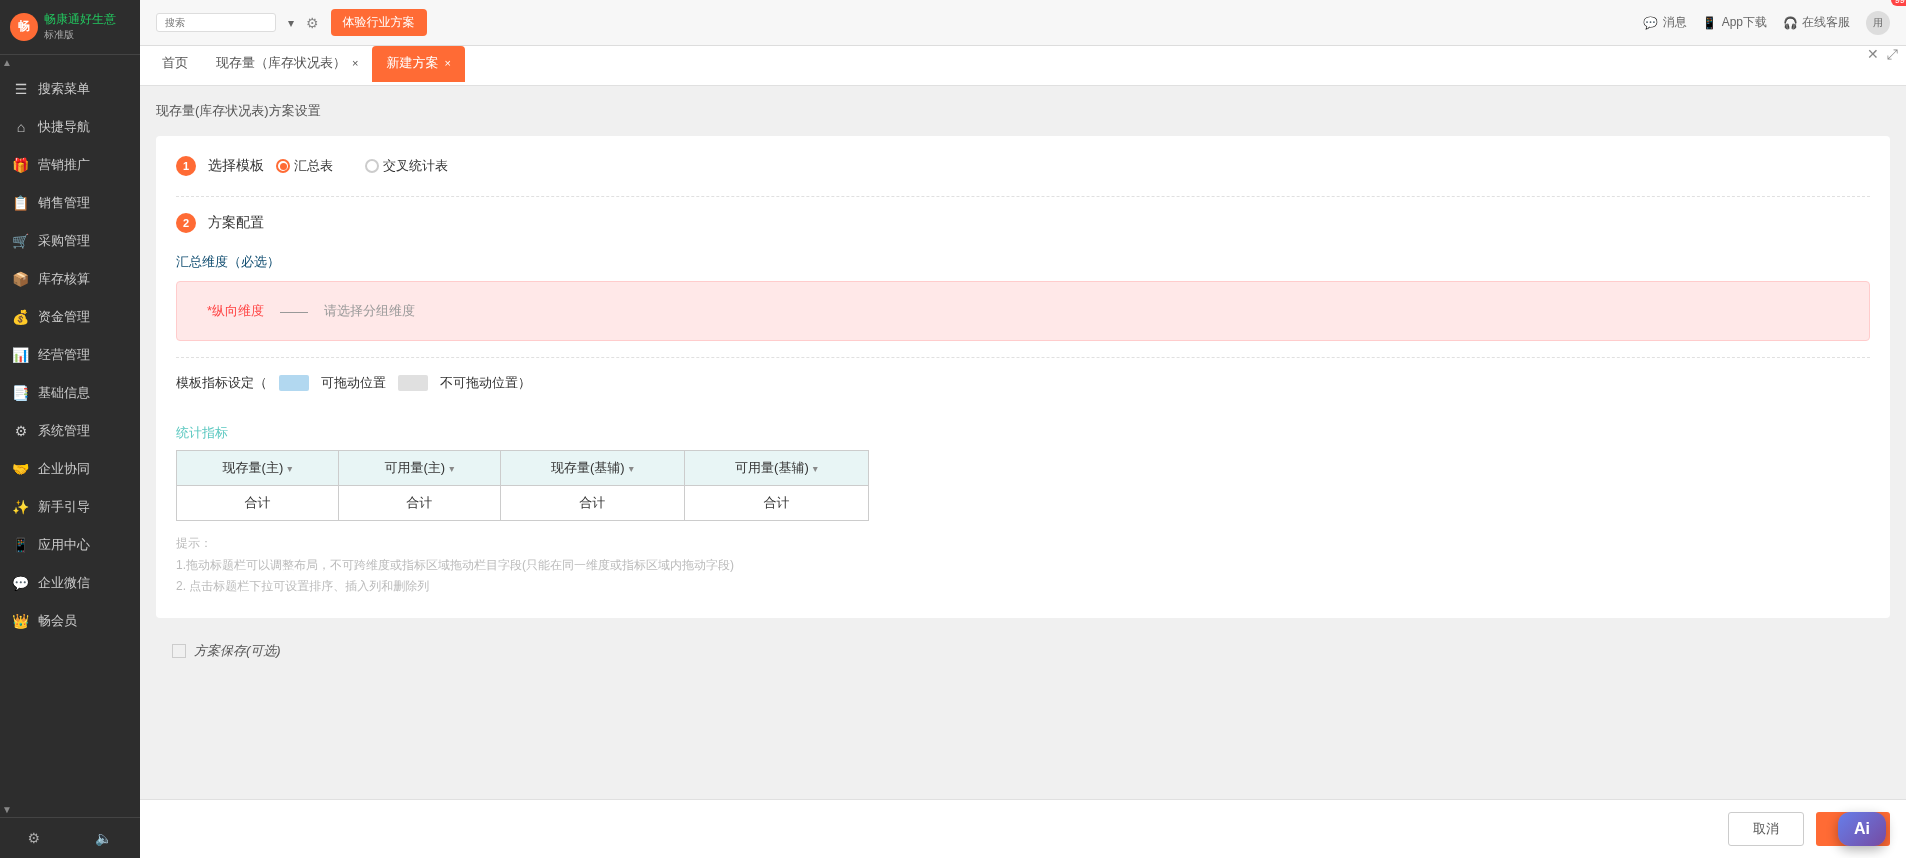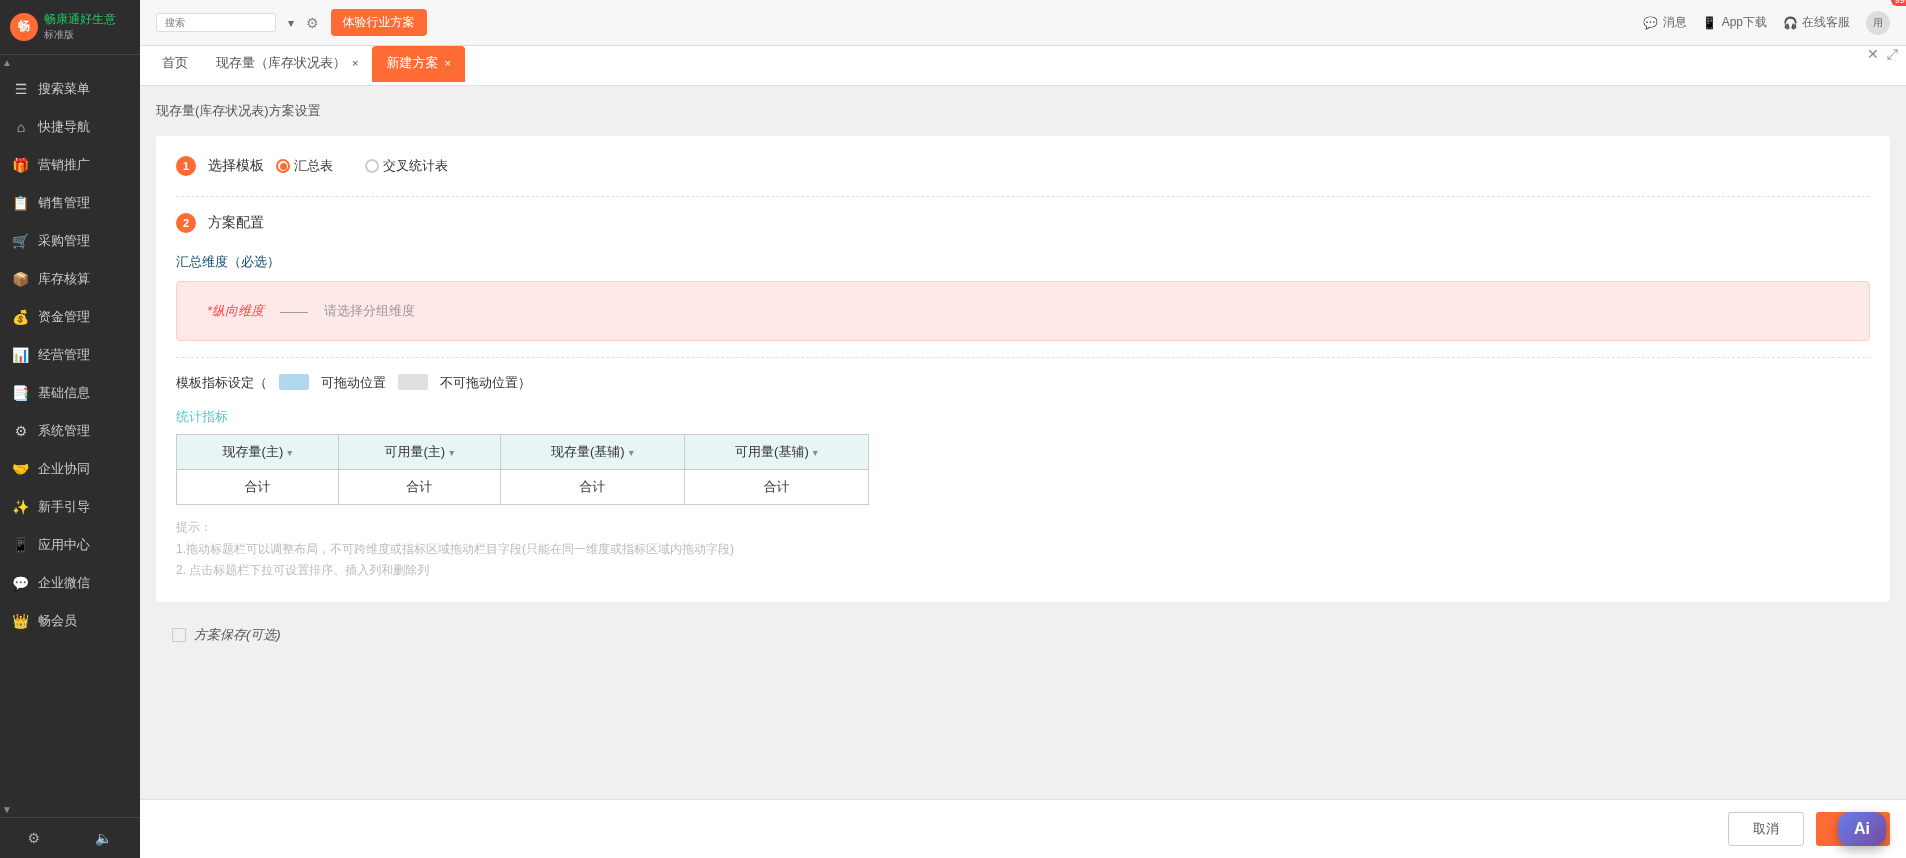--- a/index.html
+++ b/index.html
@@ -167,26 +167,26 @@
     .section-label { font-size: 13px; color: #0c4a6e; margin-bottom: 10px; }
 
     .dimension-box {
       background: #ffe8e8;
       border: 1px solid #ffcccc;
       border-radius: 4px;
       padding: 20px 30px;
       display: flex; align-items: center; gap: 16px;
       margin-bottom: 16px;
     }
-    .dimension-label-required { color: #ff4444; font-size: 13px; font-style: italic; }
+    .dimension-label-required { color: #ff4444; font-size: 13px; }
     .dimension-arrow { color: #999; font-size: 14px; }
     .dimension-placeholder { color: #999; font-size: 13px; }
 
     
-    .template-row { display: flex; align-items: flex-start; gap: 12px; margin-bottom: 16px; font-size: 13px; color: #333; }
+    .template-row { display: flex; align-items: center; gap: 12px; margin-bottom: 32px; font-size: 13px; color: #333; }
     .indicator-box {
       width: 30px; height: 16px; background: #b2d8f0; border-radius: 2px;
       display: inline-block;
     }
     .indicator-box.gray { background: #e0e0e0; }
 
     
     .stats-section { margin-bottom: 12px; }
     .stats-title { color: #5bc8c0; font-size: 13px; margin-bottom: 8px; }
     .stats-table { border: 1px solid #ddd; border-collapse: collapse; width: 693px; }

